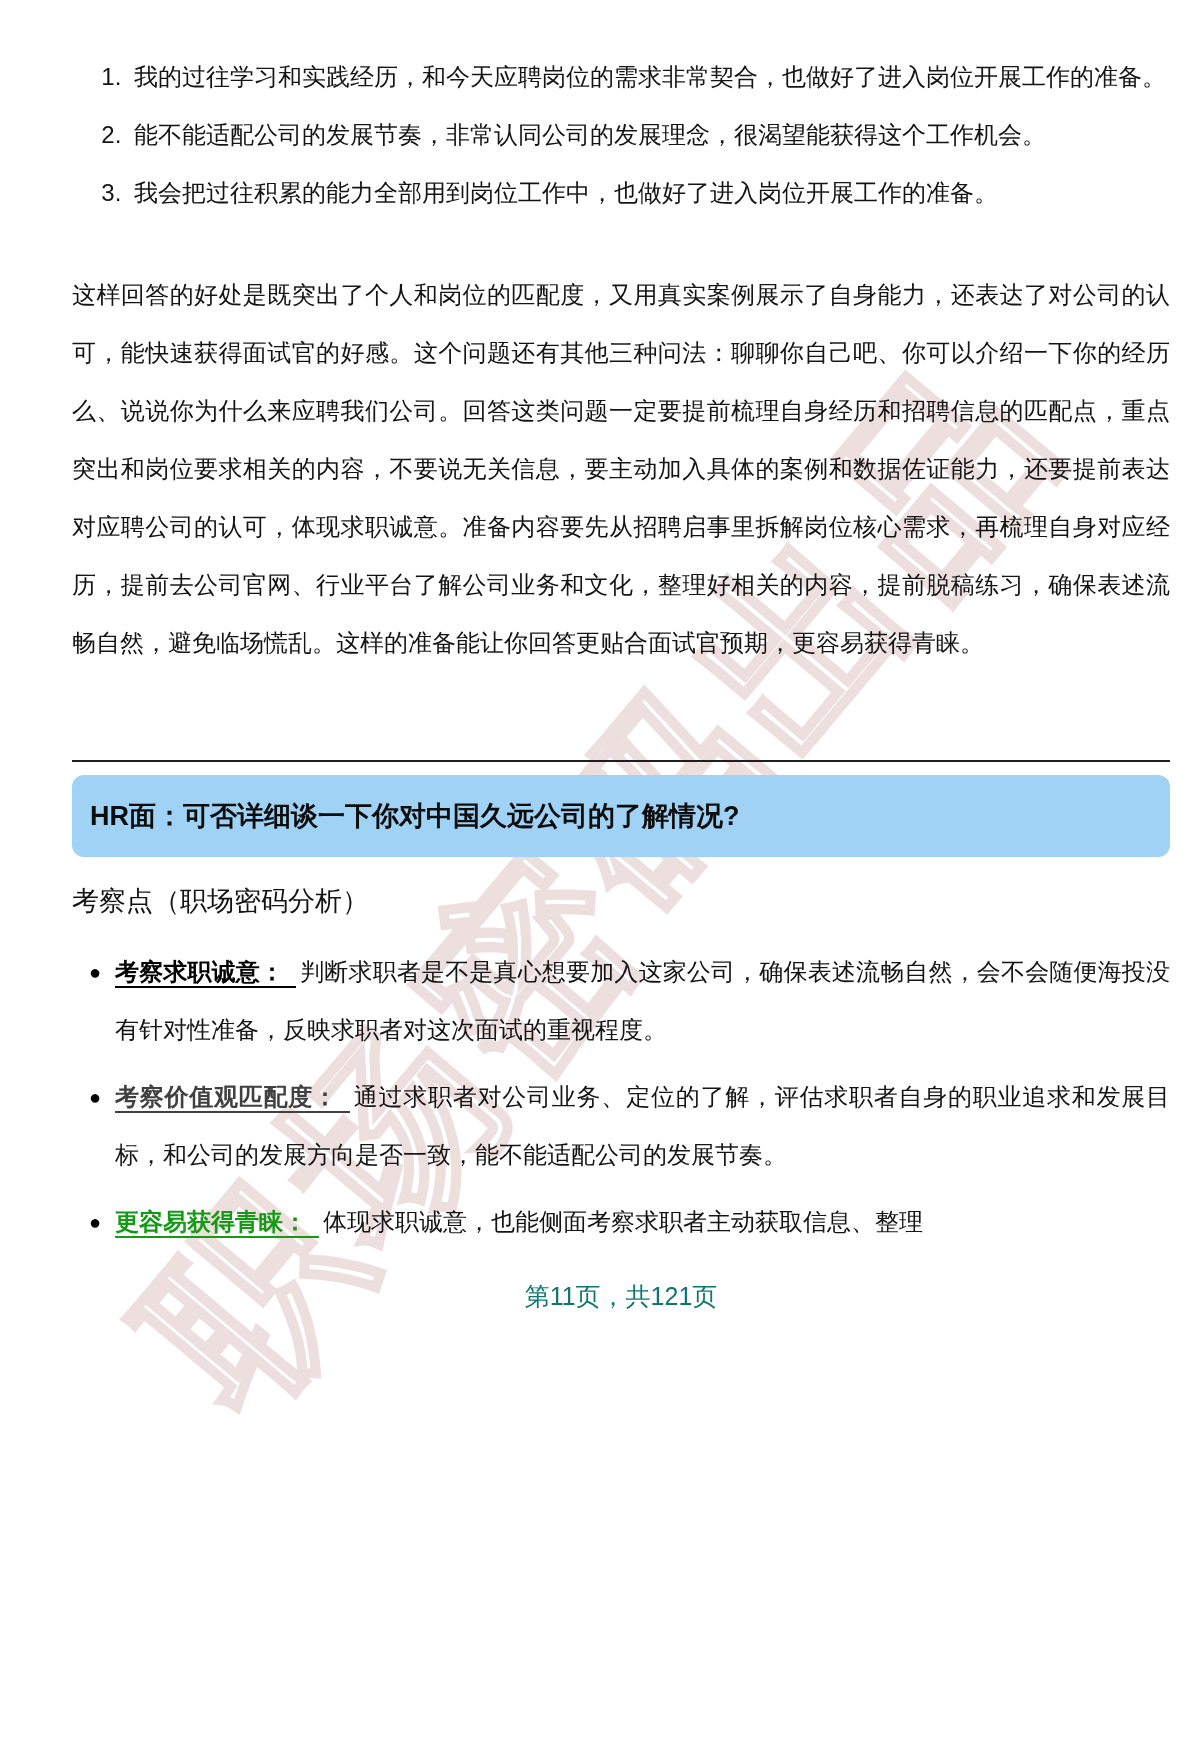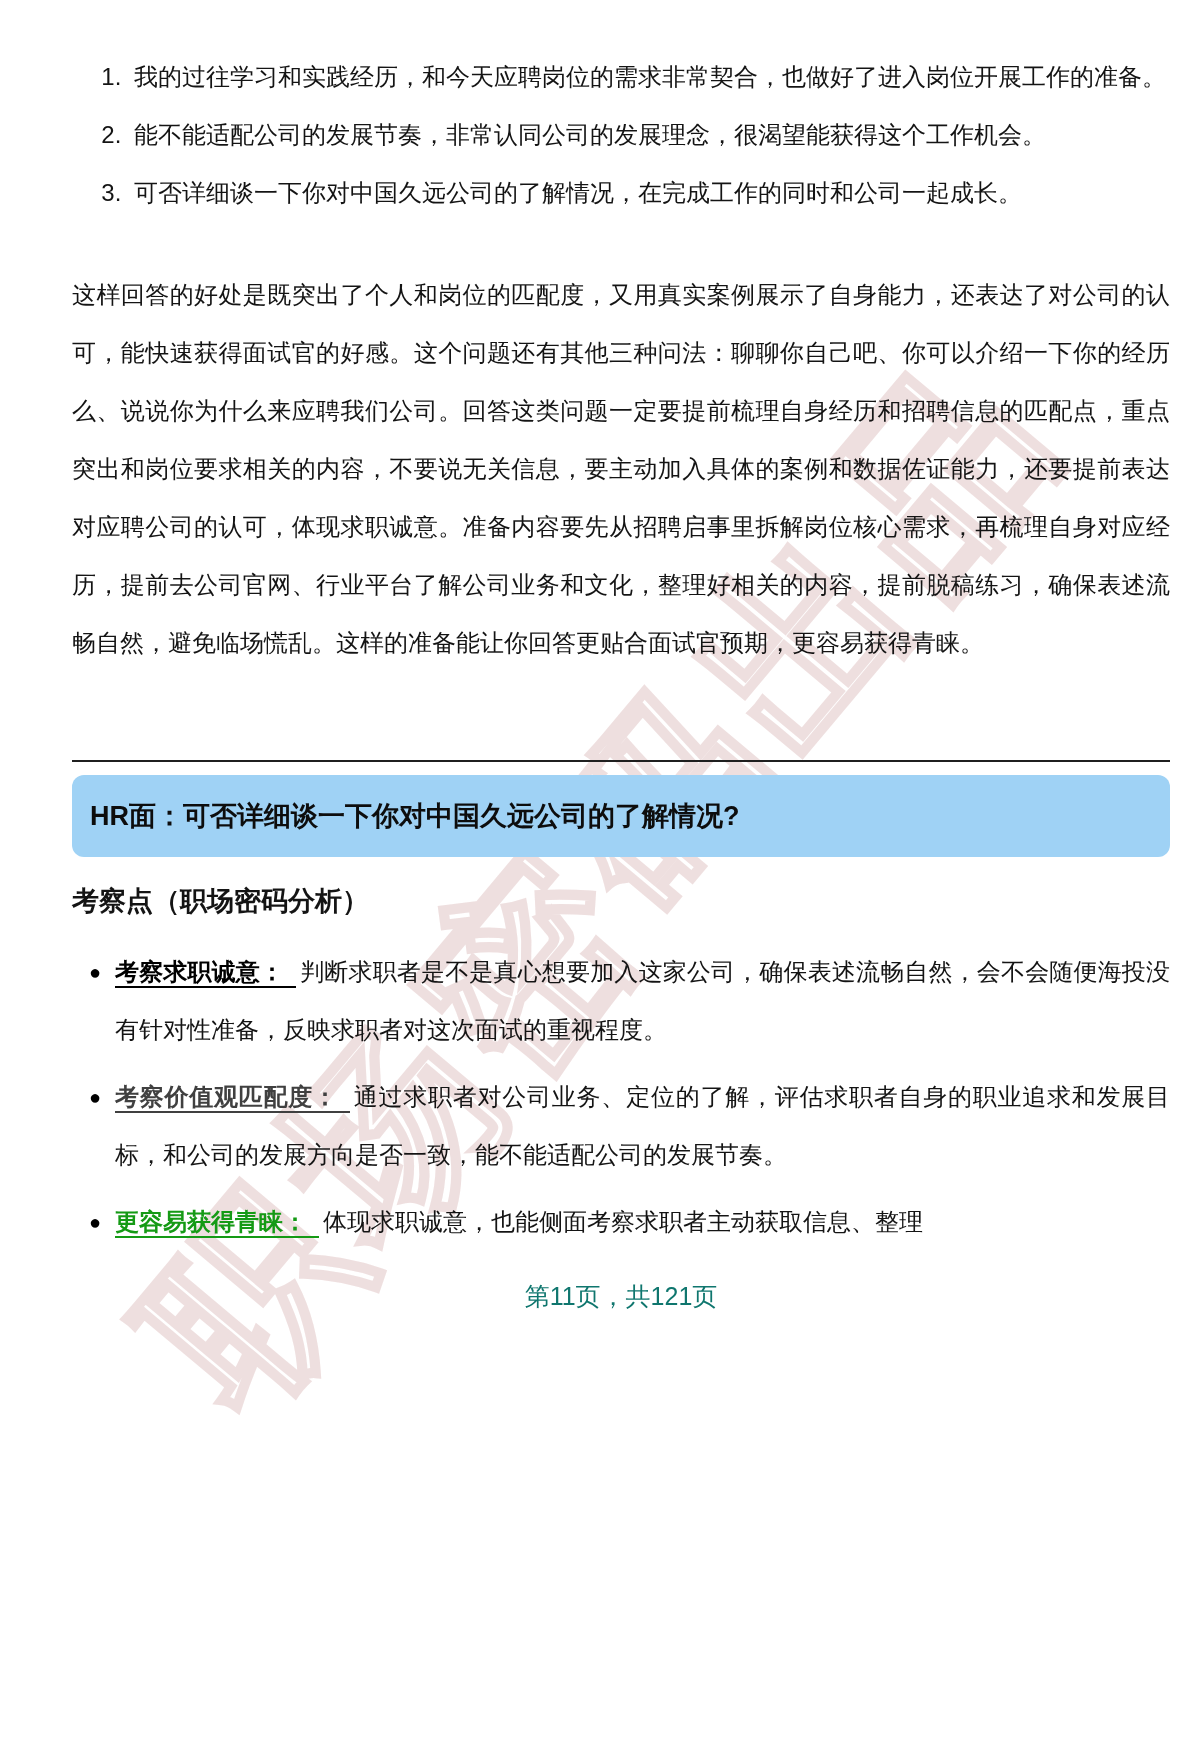--- a/index.html
+++ b/index.html
@@ -53,21 +53,21 @@
     background: #9fd2f5;
     border-radius: 12px;
     padding: 13px 18px;
     font-weight: 700;
     font-size: 27px;
     line-height: 56px;
     color: #0d0d0d;
   }
   .analysis-heading {
     margin: 14px 0 0 0;
-    font-weight: 700;
+    font-weight: 400;
     font-size: 27px;
     line-height: 60px;
   }
   ul.analysis-list {
     margin: 12px 0 0 0;
     padding-left: 43px;
     list-style: none;
   }
   ul.analysis-list li { position: relative; }
   ul.analysis-list li + li { margin-top: 9px; }
@@ -98,21 +98,21 @@
 
 <div class="page">
 
   <div class="watermark" style="-webkit-text-stroke-color: rgb(236, 218, 218);">职场密码出品</div>
 
   <div class="content">
 
     <ol class="answer-list">
       <li>我的过往学习和实践经历，和今天应聘岗位的需求非常契合，也做好了进入岗位开展工作的准备。</li>
       <li>能不能适配公司的发展节奏，非常认同公司的发展理念，很渴望能获得这个工作机会。</li>
-      <li>可否详细谈一下你对中国久远公司的了解情况，在完成工作的同时和公司一起成长。</li>
+      <li>我会把过往积累的能力全部用到岗位工作中，也做好了进入岗位开展工作的准备。</li>
     </ol>
 
 
     <p class="tips-paragraph">这样回答的好处是既突出了个人和岗位的匹配度，又用真实案例展示了自身能力，还表达了对公司的认可，能快速获得面试官的好感。这个问题还有其他三种问法：聊聊你自己吧、你可以介绍一下你的经历么、说说你为什么来应聘我们公司。回答这类问题一定要提前梳理自身经历和招聘信息的匹配点，重点突出和岗位要求相关的内容，不要说无关信息，要主动加入具体的案例和数据佐证能力，还要提前表达对应聘公司的认可，体现求职诚意。准备内容要先从招聘启事里拆解岗位核心需求，再梳理自身对应经历，提前去公司官网、行业平台了解公司业务和文化，整理好相关的内容，提前脱稿练习，确保表述流畅自然，避免临场慌乱。这样的准备能让你回答更贴合面试官预期，更容易获得青睐。</p>
 
     <hr class="divider">
 
     <div class="question-banner" style="background-color: rgb(159, 210, 245);">HR面：可否详细谈一下你对中国久远公司的了解情况?</div>
 
     <p class="analysis-heading">考察点（职场密码分析）</p>

